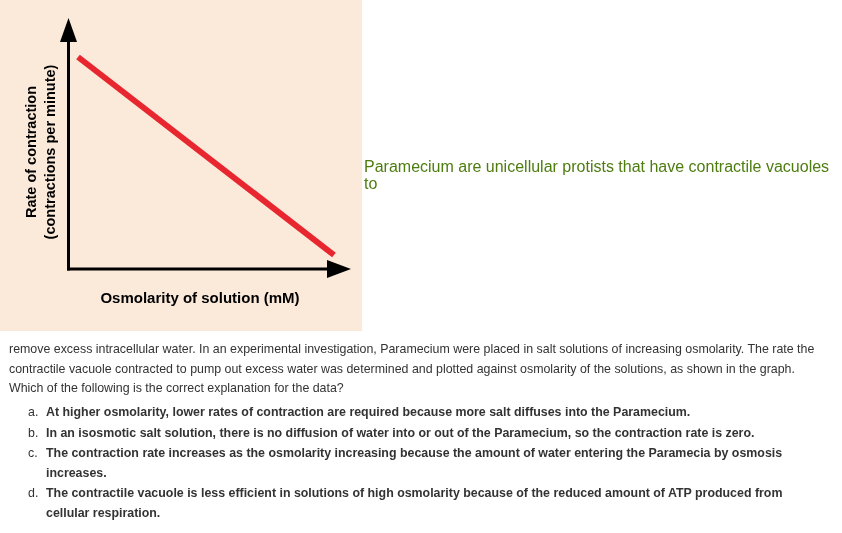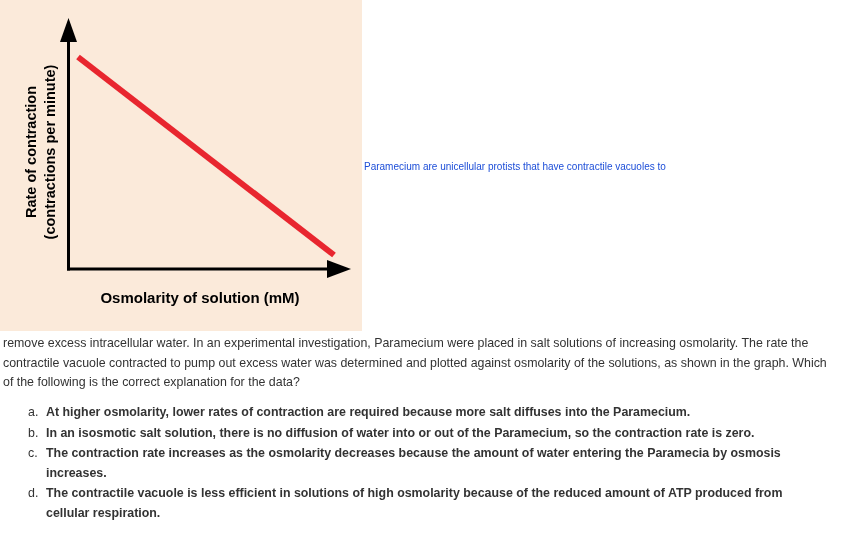--- a/index.html
+++ b/index.html
@@ -44,37 +44,37 @@
   .axis-title-x {
     font-size: 15px;
   }
 
   
   #passage-inline {
     position: absolute;
     left: 364px;
     top: 158px;
     width: 474px;
-    font-size: 10px;
+    font-size: 16px;
     line-height: 17px;
-    color: #1d4ed8;
+    color: #4d7c0f;
   }
 
   
   #passage-block {
     position: absolute;
     left: 2px;
     top: 333px;
     width: 830px;
     font-size: 12.4px;
     line-height: 19.5px;
     color: #333333;
   }
   #passage-block p {
-    margin: 1px;
+    margin: 7px;
   }
 
   
   #answer-list {
     position: absolute;
     left: 28px;
     top: 403px;
     width: 800px;
     font-size: 12.4px;
     line-height: 19.5px;
@@ -132,19 +132,19 @@
   <div class="choice">
     <span class="choice-marker">a.</span>
     <span class="choice-text">At higher osmolarity, lower rates of contraction are required because more salt diffuses into the Paramecium.</span>
   </div>
   <div class="choice">
     <span class="choice-marker">b.</span>
     <span class="choice-text">In an isosmotic salt solution, there is no diffusion of water into or out of the Paramecium, so the contraction rate is zero.</span>
   </div>
   <div class="choice">
     <span class="choice-marker">c.</span>
-    <span class="choice-text">The contraction rate increases as the osmolarity decreases because the amount of water entering the Paramecia by osmosis increases.</span>
+    <span class="choice-text">The contraction rate increases as the osmolarity increasing because the amount of water entering the Paramecia by osmosis increases.</span>
   </div>
   <div class="choice">
     <span class="choice-marker">d.</span>
     <span class="choice-text">The contractile vacuole is less efficient in solutions of high osmolarity because of the reduced amount of ATP produced from cellular respiration.</span>
   </div>
 </div>
 
 </body></html>

